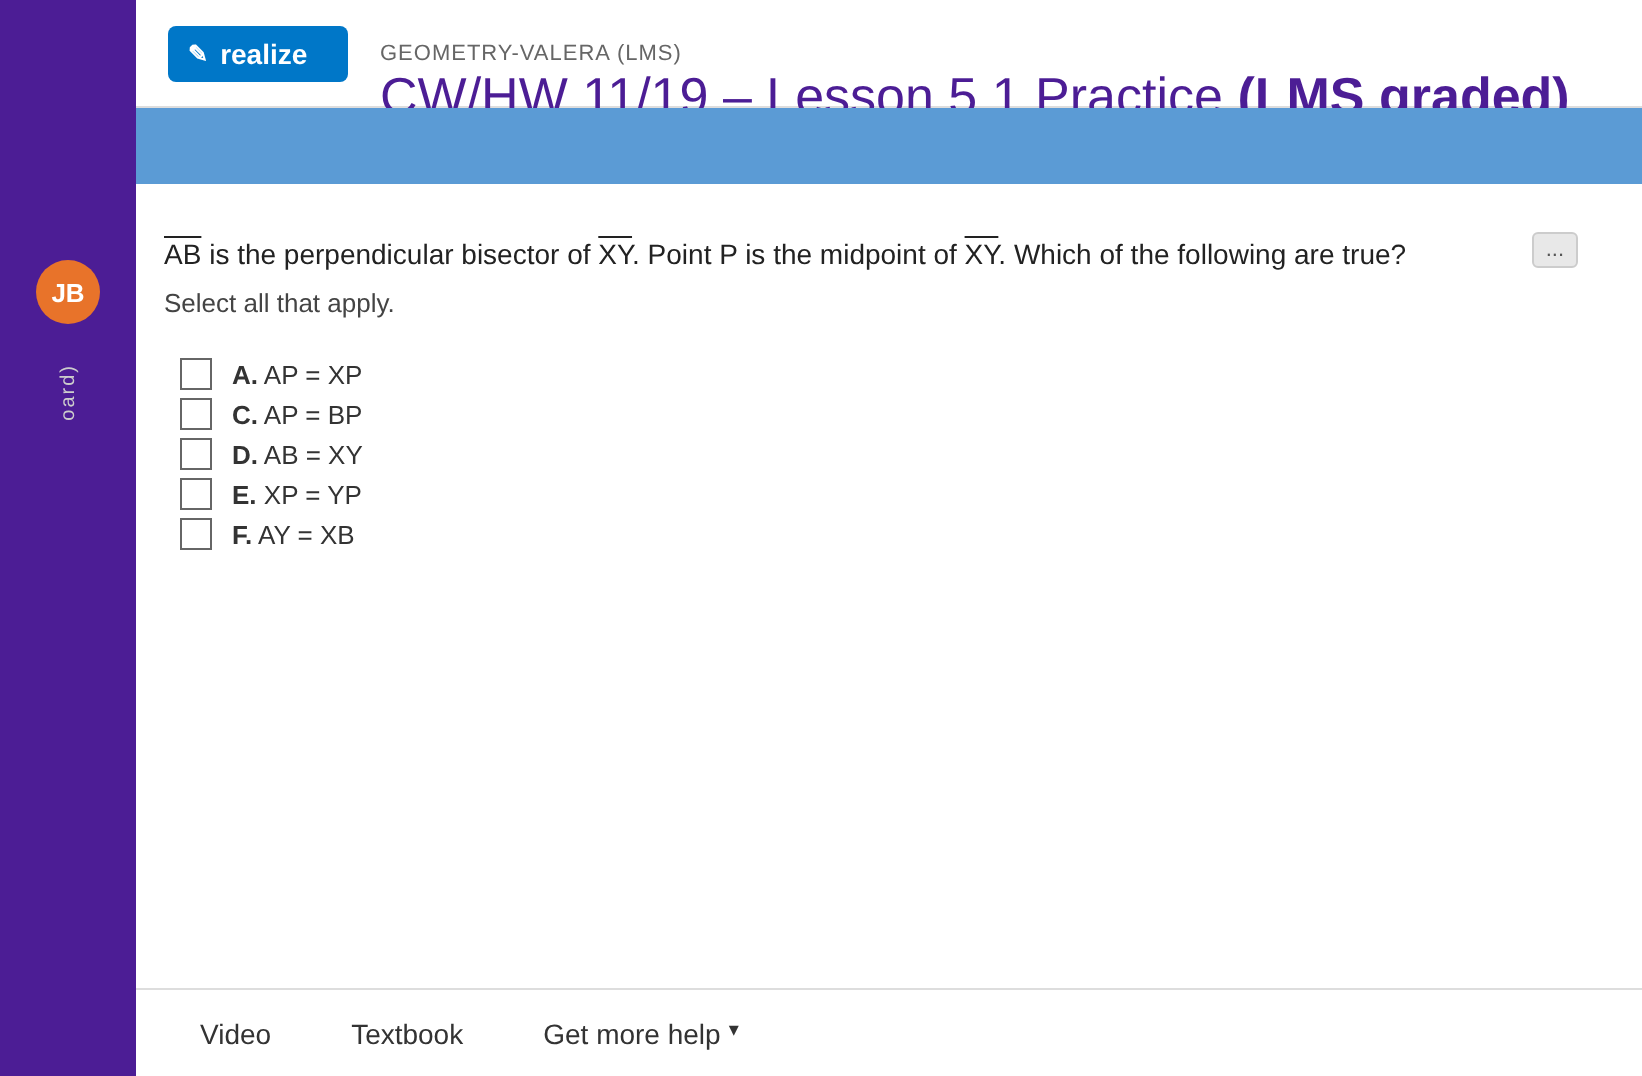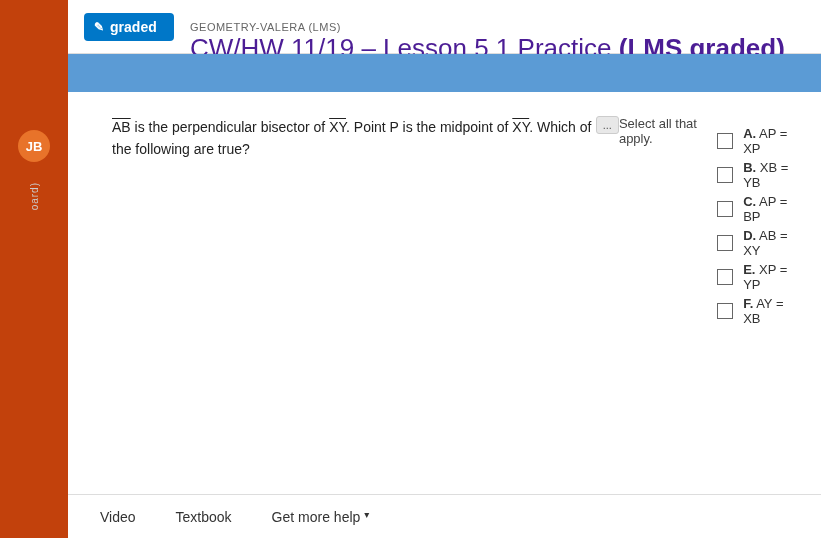--- a/index.html
+++ b/index.html
@@ -8,21 +8,21 @@
       height: 538px;
       background: #2d2d2d;
       font-family: Arial, sans-serif;
       overflow: hidden;
       display: flex;
     }
 
     .left-sidebar {
       width: 68px;
       height: 538px;
-      background: #c2410c;
+      background: #4c1d95;
       display: flex;
       flex-direction: column;
       align-items: center;
       padding-top: 10px;
       flex-shrink: 0;
     }
 
     .avatar-circle {
       width: 32px;
       height: 32px;
@@ -106,24 +106,24 @@
 
     .blue-banner {
       background: #5b9bd5;
       height: 38px;
       width: 100%;
     }
 
     .question-area {
       background: white;
       margin: 0;
-      padding: 24px 32px 20px 44px;
+      padding: 24px 32px 20px 14px;
       flex: 1;
       display: flex;
-      flex-direction: row;
+      flex-direction: column;
     }
 
     .question-text {
       font-size: 14px;
       color: #222;
       line-height: 1.6;
       margin-bottom: 6px;
       display: flex;
       align-items: flex-start;
       gap: 4px;
@@ -225,21 +225,21 @@
   <div class="board-label">
     <span>oard)</span>
   </div>
 </div>
 
 <div class="main-content">
 
   <div class="top-header">
     <div class="realize-logo">
       <span class="edit-icon">✎</span>
-      <span>graded</span>
+      <span>realize</span>
     </div>
     <div class="header-title-section">
       <div class="header-subtitle">GEOMETRY-VALERA (LMS)</div>
       <div class="header-title">
         <span>CW/HW 11/19 – Lesson 5.1 Practice</span>
         <strong>(LMS graded)</strong>
       </div>
     </div>
   </div>
 
@@ -255,24 +255,20 @@
 
     <div class="select-all-label">Select all that apply.</div>
 
     <div class="options-list">
 
       <div class="option-item">
         <div class="option-checkbox"></div>
         <span class="option-label"><span class="option-letter">A.</span>  AP = XP</span>
       </div>
 
-      <div class="option-item">
-        <div class="option-checkbox"></div>
-        <span class="option-label"><span class="option-letter">B.</span>  XB = YB</span>
-      </div>
 
       <div class="option-item">
         <div class="option-checkbox"></div>
         <span class="option-label"><span class="option-letter">C.</span>  AP = BP</span>
       </div>
 
       <div class="option-item">
         <div class="option-checkbox"></div>
         <span class="option-label"><span class="option-letter">D.</span>  AB = XY</span>
       </div>

